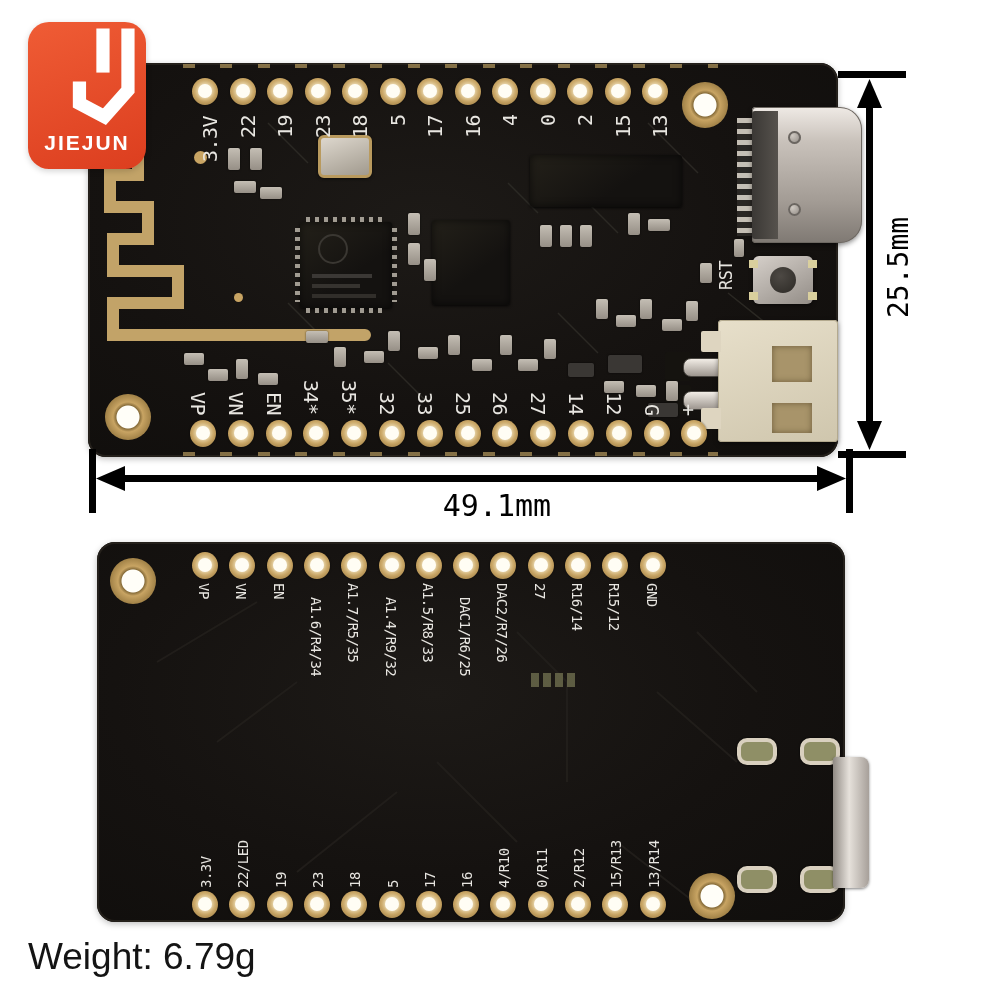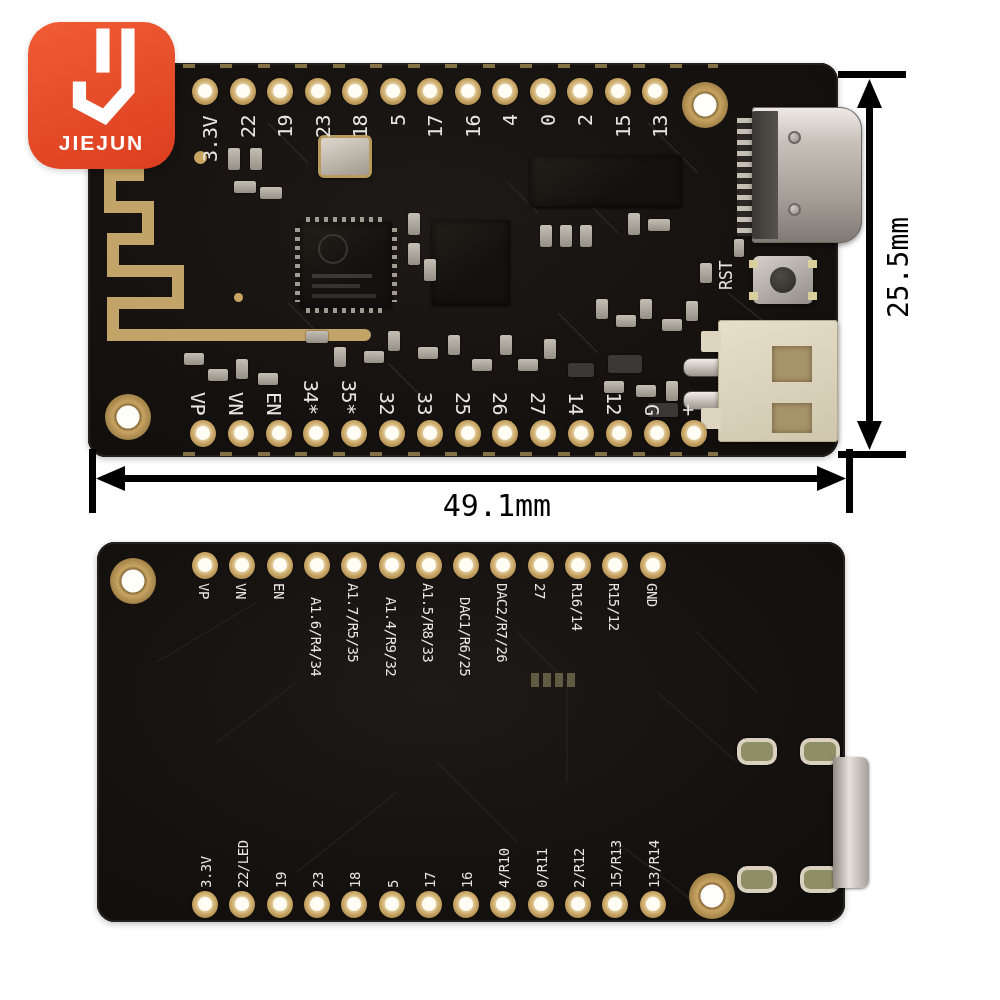--- a/index.html
+++ b/index.html
@@ -50,21 +50,21 @@
   .tact i{position:absolute;width:9px;height:8px;background:#d9cf9d;}
   .xtal{position:absolute;left:230px;top:72px;width:48px;height:37px;border:3px solid #b99a5e;border-radius:6px;
       background:linear-gradient(160deg,#ddd7cd,#a19a8e);box-shadow:0 1px 3px rgba(0,0,0,.6);}
   .qfn-pads{position:absolute;opacity:.85;}
   .oval{position:absolute;width:32px;height:19px;border-radius:10px;border:4px solid #d9d0bf;
       background:#8f8f66;box-shadow:0 0 2px #000;}
   .usb-edge-back{position:absolute;left:736px;top:215px;width:36px;height:131px;border-radius:3px 8px 8px 3px;
       background:linear-gradient(90deg,#8f8983,#e6e1db 45%,#a7a09a);box-shadow:0 1px 3px rgba(0,0,0,.5);}
   .via{position:absolute;border-radius:50%;background:#c8a463;}
   
-  .logo{position:absolute;left:28px;top:22px;width:147px;height:147px;border-radius:32px;
+  .logo{position:absolute;left:28px;top:22px;width:118px;height:147px;border-radius:21px;
       background:linear-gradient(160deg,#ef5c35,#dc3e1f);box-shadow:0 2px 6px rgba(0,0,0,.18);z-index:6;}
   .logo-brand{position:absolute;left:0;right:0;bottom:14px;text-align:center;color:#fff;
       font-family:"Liberation Sans", sans-serif;font-weight:bold;font-size:21px;letter-spacing:2px;}
   
   #dims{position:absolute;left:0;top:0;z-index:7;pointer-events:none;}
   .weight{position:absolute;left:28px;top:936px;color:#141414;font-family:"Liberation Sans", sans-serif;
       font-size:37px;}
 </style>
 </head>
 <body>
@@ -425,13 +425,14 @@
     <g fill="#000000">
       <rect x="89" y="449" width="7" height="64"></rect>
       <rect x="846" y="449" width="7" height="64"></rect>
       <rect x="108" y="475" width="728" height="7"></rect>
       <polygon points="96,478.5 125,466 125,491"></polygon>
       <polygon points="846,478.5 817,466 817,491"></polygon>
       <text x="497" y="516" text-anchor="middle" font-size="30" font-family="DejaVu Sans Mono, monospace">49.1mm</text>
     </g>
   </svg>
 
+  <div class="weight">Weight: 6.79g</div>
 </div>
 
 </body></html>

